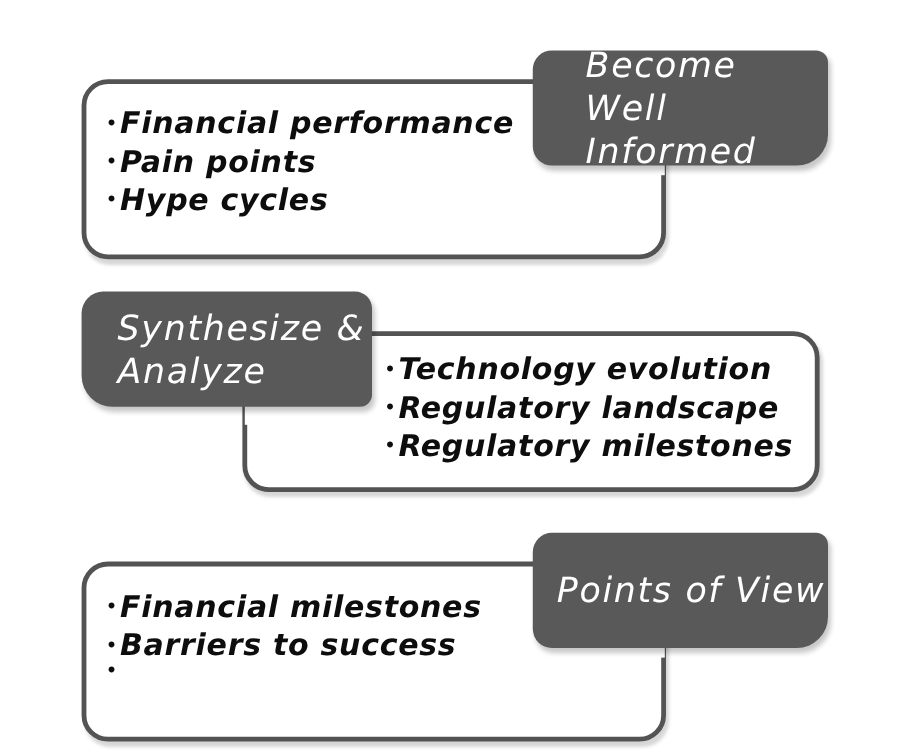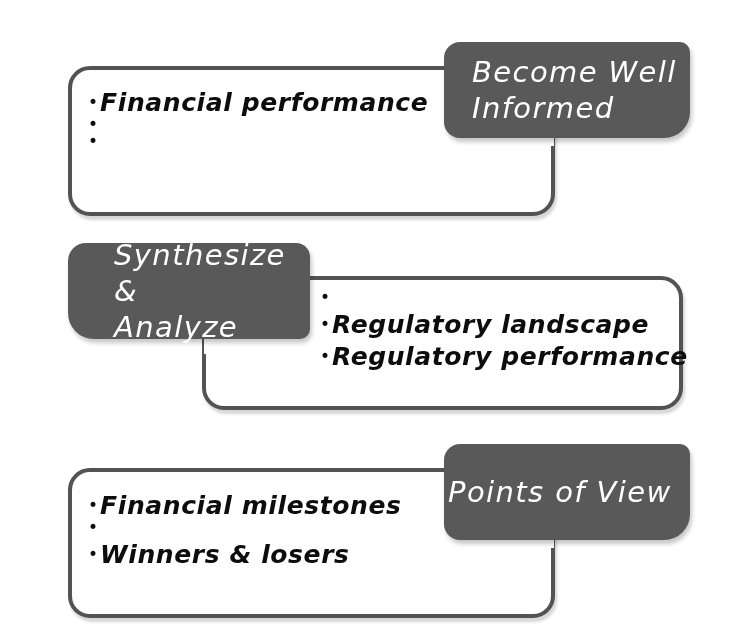--- a/index.html
+++ b/index.html
@@ -94,85 +94,88 @@
     position: absolute;
     background: #ffffff;
     z-index: 2;
   }
 
   
   #panel-1      { left: 68px;  top: 66px;  width: 487px; height: 150px; }
   #bullets-1    { left: 16px;  top: 17px; }
   #label-1      { left: 444px; top: 42px;  width: 246px; height: 96px;
                   border-top-right-radius: 10px; border-bottom-right-radius: 26px; }
-  #label-1 .label-text { padding-left: 28px; }
+  #label-1 .label-text { padding-left: 44px; }
   #cover-1      { left: 448px; top: 62px;  width: 106px; height: 84px; }
 
   
   #panel-2      { left: 202px; top: 276px; width: 481px; height: 134px; }
   #bullets-2    { left: 114px; top: 12px; }
   #label-2      { left: 68px;  top: 243px; width: 242px; height: 96px;
                   border-top-left-radius: 18px; border-bottom-left-radius: 26px;
                   border-top-right-radius: 14px; border-bottom-right-radius: 10px; }
-  #label-2 .label-text { padding-left: 46px; }
+  #label-2 .label-text { padding-left: 30px; }
   #cover-2      { left: 204px; top: 292px; width: 108px; height: 62px; }
 
   
   #panel-3      { left: 68px;  top: 468px; width: 487px; height: 150px; }
   #bullets-3    { left: 16px;  top: 18px; }
   #label-3      { left: 444px; top: 444px; width: 246px; height: 96px;
                   border-top-right-radius: 10px; border-bottom-right-radius: 26px; }
-  #label-3 .label-text { padding-left: 4px; }
+  #label-3 .label-text { padding-left: 20px; }
   #cover-3      { left: 448px; top: 464px; width: 106px; height: 84px; }
 </style>
 </head>
 <body>
 
 <div id="diagram-root">
 
   <div class="group">
 
     <div class="panel" id="panel-1">
       <ul class="bullets" id="bullets-1">
         <li class="bullet-row">
           <span class="bullet-dot">•</span>
           <span class="bullet-text">Financial performance</span>
         </li>
         <li class="bullet-row">
           <span class="bullet-dot">•</span>
-        </li>
-        <li class="bullet-row">
-          <span class="bullet-dot">•</span>
+          <span class="bullet-text">Pain points</span>
+        </li>
+        <li class="bullet-row">
+          <span class="bullet-dot">•</span>
+          <span class="bullet-text">Hype cycles</span>
         </li>
       </ul>
     </div>
 
     <div class="cover" id="cover-1"></div>
 
     <div class="label-box" id="label-1">
       <span class="label-text">Become Well
 Informed</span>
     </div>
 
   </div>
 
   <div class="group">
 
     <div class="panel" id="panel-2">
       <ul class="bullets" id="bullets-2">
         <li class="bullet-row">
           <span class="bullet-dot">•</span>
+          <span class="bullet-text">Technology evolution</span>
         </li>
         <li class="bullet-row">
           <span class="bullet-dot">•</span>
           <span class="bullet-text">Regulatory landscape</span>
         </li>
         <li class="bullet-row">
           <span class="bullet-dot">•</span>
-          <span class="bullet-text">Regulatory performance</span>
+          <span class="bullet-text">Regulatory milestones</span>
         </li>
       </ul>
     </div>
 
     <div class="cover" id="cover-2"></div>
 
     <div class="label-box" id="label-2">
       <span class="label-text">Synthesize &amp;
 Analyze</span>
     </div>
@@ -182,24 +185,24 @@
   <div class="group">
 
     <div class="panel" id="panel-3">
       <ul class="bullets" id="bullets-3">
         <li class="bullet-row">
           <span class="bullet-dot">•</span>
           <span class="bullet-text">Financial milestones</span>
         </li>
         <li class="bullet-row">
           <span class="bullet-dot">•</span>
-        </li>
-        <li class="bullet-row">
-          <span class="bullet-dot">•</span>
-          <span class="bullet-text">Winners &amp; losers</span>
+          <span class="bullet-text">Barriers to success</span>
+        </li>
+        <li class="bullet-row">
+          <span class="bullet-dot">•</span>
         </li>
       </ul>
     </div>
 
     <div class="cover" id="cover-3"></div>
 
     <div class="label-box" id="label-3">
       <span class="label-text">Points of View</span>
     </div>
 

